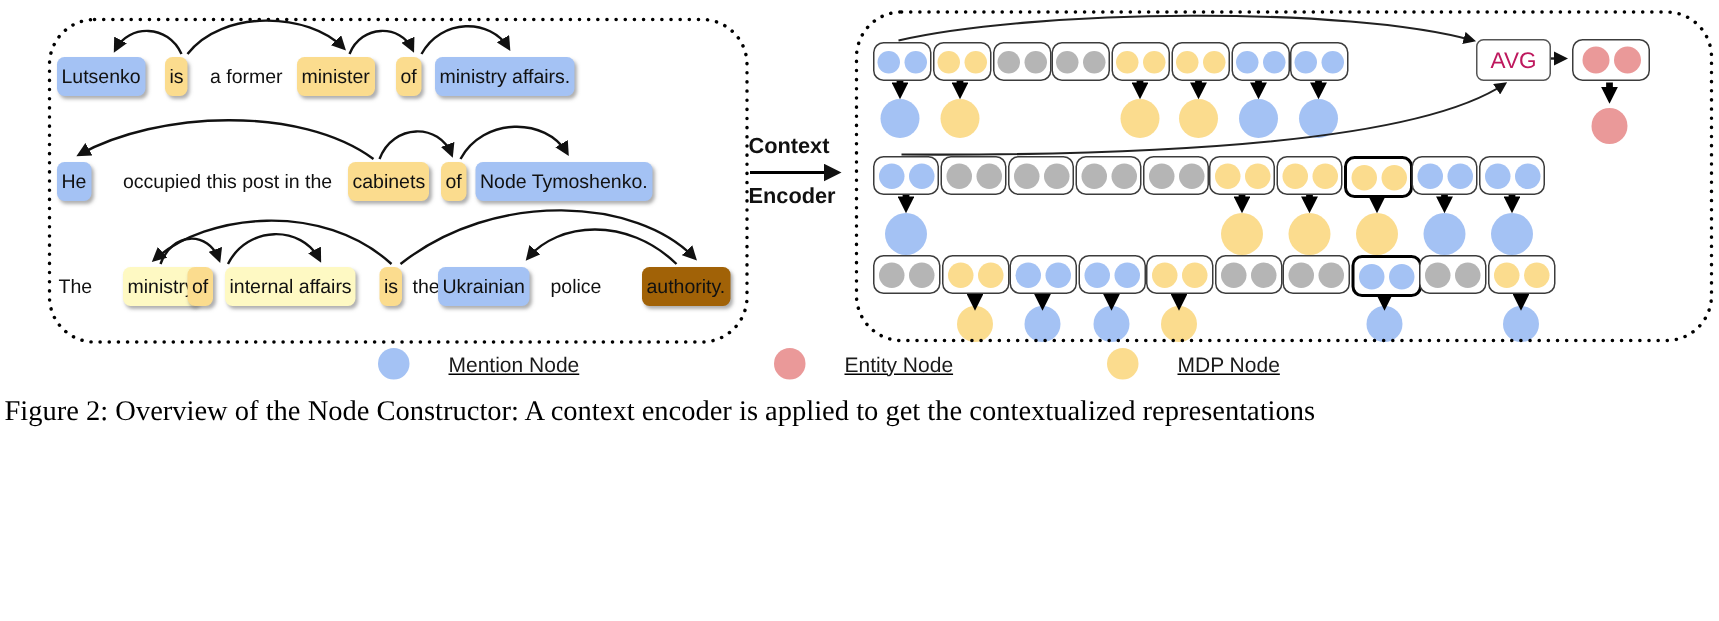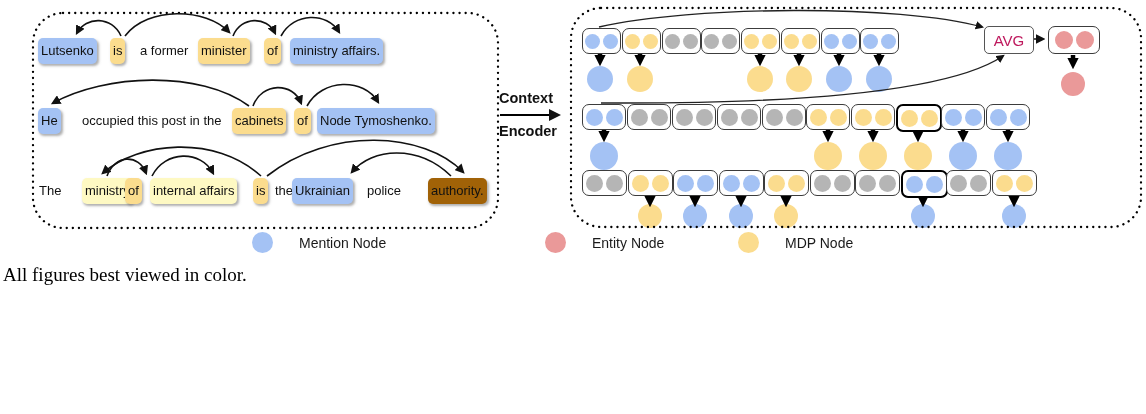--- a/index.html
+++ b/index.html
@@ -12,21 +12,21 @@
   .repbox{position:absolute;z-index:2;border:1.4px solid #3c3c3c;border-radius:7px;
           display:flex;align-items:center;justify-content:center;gap:3px;background:#fff;}
   .repbox.emph{border:2.2px solid #000;}
   .dot{border-radius:50%;}
   .node{position:absolute;z-index:2;border-radius:50%;}
   #avg-box{position:absolute;left:984px;top:26px;width:48px;height:26px;z-index:4;
            border:1.5px solid #555;border-radius:5px;background:#fff;
            display:flex;align-items:center;justify-content:center;font-size:15px;color:#be185d;}
   .enc-label{position:absolute;left:499px;width:64px;font-size:14.5px;font-weight:bold;color:#111;z-index:4;}
   #enc-top{top:90px;} #enc-bottom{top:123px;}
-  .legend-item{position:absolute;top:232px;display:flex;align-items:center;gap:26px;z-index:4;}
+  .legend-item{position:absolute;top:232px;display:flex;align-items:center;gap:26px;z-index:4;text-decoration:underline;}
   .legend-dot{width:21px;height:21px;border-radius:50%;}
   .legend-label{font-size:14px;color:#1a1a1a;}
   #caption{position:absolute;left:3px;top:261px;width:1140px;z-index:4;
            font-family:"Liberation Serif",serif;font-size:19px;line-height:27.4px;color:#000;}
   .caption-line{text-align:justify;text-align-last:justify;white-space:normal;}
   .caption-line:last-child{text-align-last:left;}
   .cap-it{font-style:italic;}
 </style>
 </head>
 <body>
@@ -258,26 +258,26 @@
       <div class="node" style="left: 774px; top: 204px; height: 24px; width: 24px; background: rgb(251, 220, 142);"></div>
       <div class="node" style="left: 911px; top: 204px; height: 24px; width: 24px; background: rgb(164, 194, 244);"></div>
       <div class="node" style="left: 1002px; top: 204px; height: 24px; width: 24px; background: rgb(164, 194, 244);"></div>
       <div class="node" style="left: 1061px; top: 72px; height: 24px; width: 24px; background: rgb(234, 153, 153);"></div>
     </div>
   <div id="legend-layer">
       <div class="legend-item" style="left: 252px;">
         <div class="legend-dot" style="background: rgb(164, 194, 244);"></div>
         <div class="legend-label">Mention Node</div>
       </div>
-      <div class="legend-item" style="left: 545px;">
+      <div class="legend-item" style="left: 516px;">
         <div class="legend-dot" style="background: rgb(234, 153, 153);"></div>
         <div class="legend-label">Entity Node</div>
       </div>
       <div class="legend-item" style="left: 738px;">
         <div class="legend-dot" style="background: rgb(251, 220, 142);"></div>
         <div class="legend-label">MDP Node</div>
       </div>
     </div>
 
   <div id="caption">
-      <div class="caption-line"><span>All figures best viewed in color.</span></div>
+      <div class="caption-line"><span>Figure 2: Overview of the Node Constructor: A context encoder is applied to get the contextualized representations</span></div>
     </div>
 </div>
 
 </body></html>

